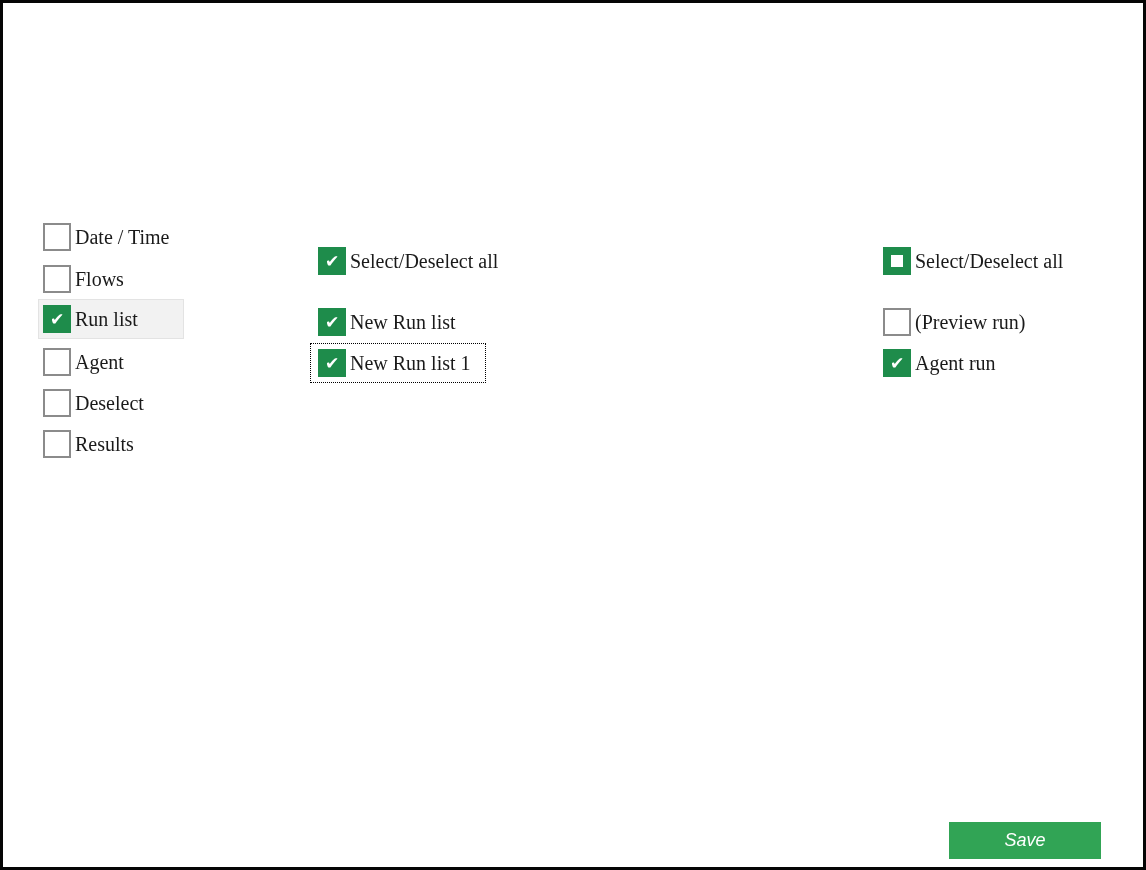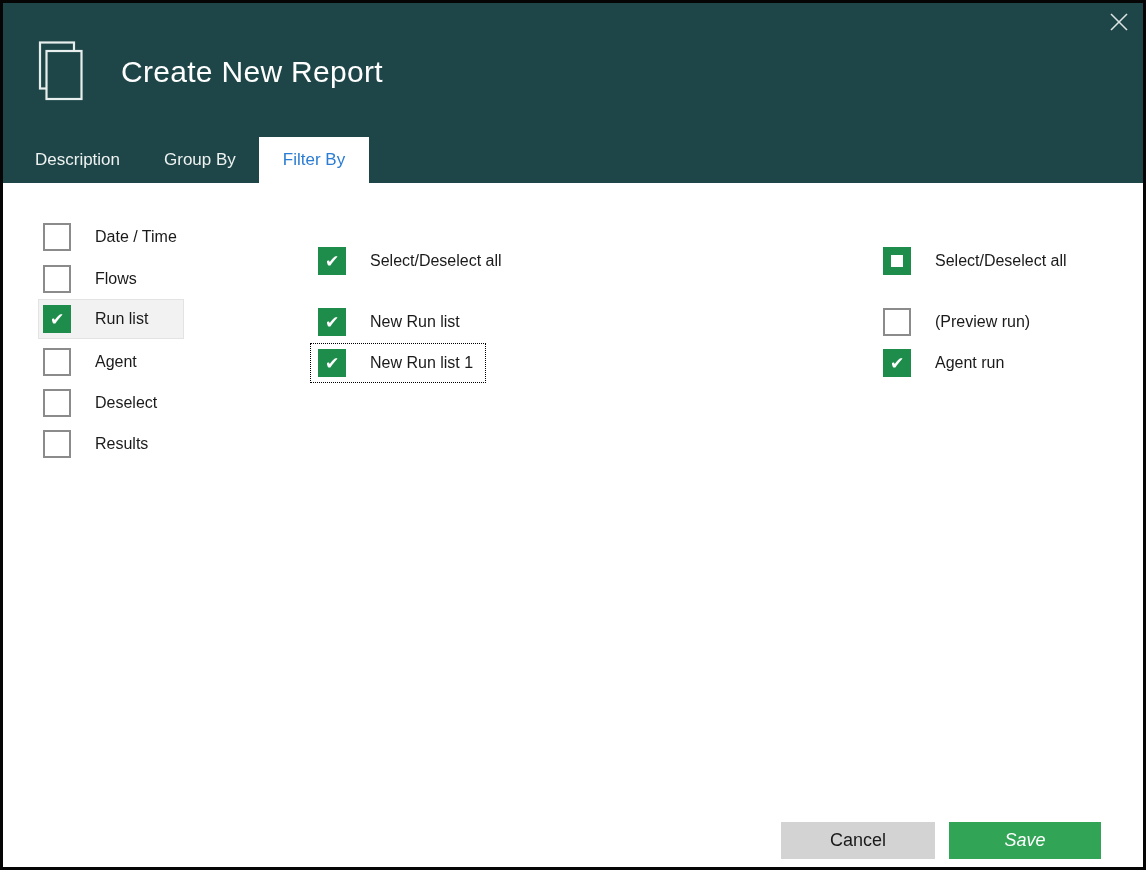--- a/index.html
+++ b/index.html
@@ -49,21 +49,21 @@
     display:flex; align-items:center; justify-content:center;
   }
   .cb.unchecked { background:#ffffff; border:2px solid #8b8b8b; }
   .cb.checked   { background:#1e8c4b; }
   .cb.indeterminate { background:#1e8c4b; }
   .check-glyph {
     color:#ffffff; font-size:17px; font-weight:bold; line-height:1;
     font-family:"DejaVu Sans",sans-serif;
   }
   .indet-square { width:12px; height:12px; background:#ffffff; }
-  .lbl { margin-left:24px; font-size:16px; line-height:28px; }
+  .lbl { margin-left:4px; font-size:20px; line-height:28px;font-family:Liberation Serif, serif; }
   .selected-highlight {
     position:absolute; left:35px; top:296px; width:146px; height:40px;
     background:#f2f2f2; border:1px solid #e3e3e3;
   }
   .focus-ring {
     position:absolute; left:307px; top:340px; width:176px; height:40px;
     border:1px dotted #000000;
   }
   
   .btn {
@@ -72,41 +72,20 @@
     font-size:18px; cursor:pointer;
   }
   .btn-cancel { left:778px; width:154px; background:#d3d3d3; color:#1a1a1a; }
   .btn-save   { left:946px; width:152px; background:#31a455; color:#ffffff;font-style:italic; }
 </style>
 </head>
 <body>
 
 <div class="window">
 
-  <div class="header">
-    <div class="close-btn">
-      <svg width="20" height="20" viewBox="0 0 20 20">
-        <line x1="2" y1="2" x2="18" y2="18" stroke="#dce4e3" stroke-width="1.6"></line>
-        <line x1="18" y1="2" x2="2" y2="18" stroke="#dce4e3" stroke-width="1.6"></line>
-      </svg>
-    </div>
-
-    <div class="report-icon">
-      <svg width="46" height="60" viewBox="0 0 46 60">
-        <rect x="2" y="1.5" width="34" height="46" fill="none" stroke="#e8eeed" stroke-width="2.2"></rect>
-        <rect x="8.5" y="10" width="35" height="48" fill="#1e4648" stroke="#e8eeed" stroke-width="2.2"></rect>
-      </svg>
-    </div>
-
-    <div class="title">Create New Report</div>
-
-    <div class="tab tab-description">Description</div>
-    <div class="tab tab-groupby">Group By</div>
-    <div class="tab tab-active">Filter By</div>
-  </div>
 
   <div class="selected-highlight"></div>
 
   <div class="row" style="left:40px;top:220px">
     <span class="cb unchecked"></span>
     <span class="lbl">Date / Time</span>
   </div>
   <div class="row" style="left:40px;top:262px">
     <span class="cb unchecked"></span>
     <span class="lbl">Flows</span>
@@ -164,16 +143,15 @@
     <span class="lbl">(Preview run)</span>
   </div>
 
   <div class="row" style="left:880px;top:346px">
     <span class="cb checked">
       <span class="check-glyph">✔</span>
     </span>
     <span class="lbl">Agent run</span>
   </div>
 
-  <div class="btn btn-cancel">Cancel</div>
   <div class="btn btn-save">Save</div>
 
 </div>
 
 </body></html>

